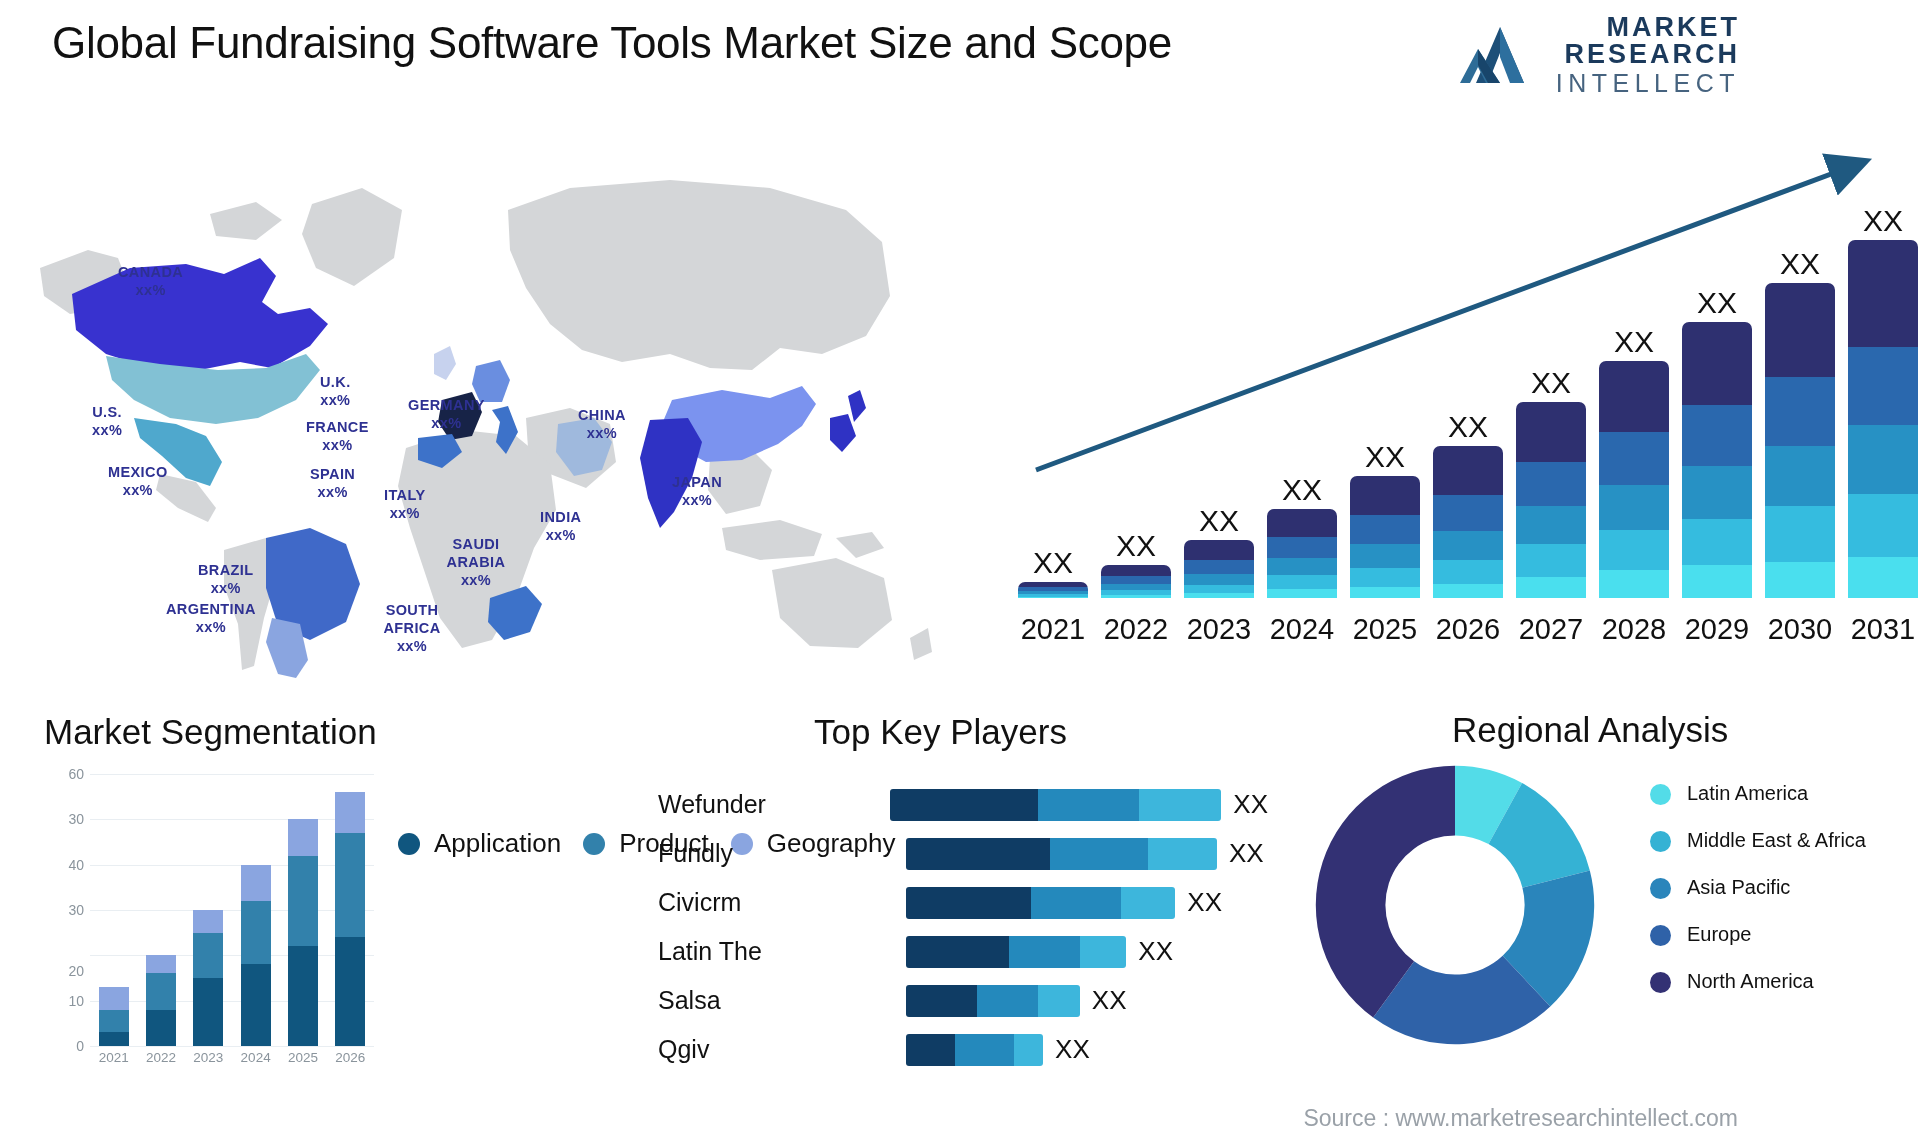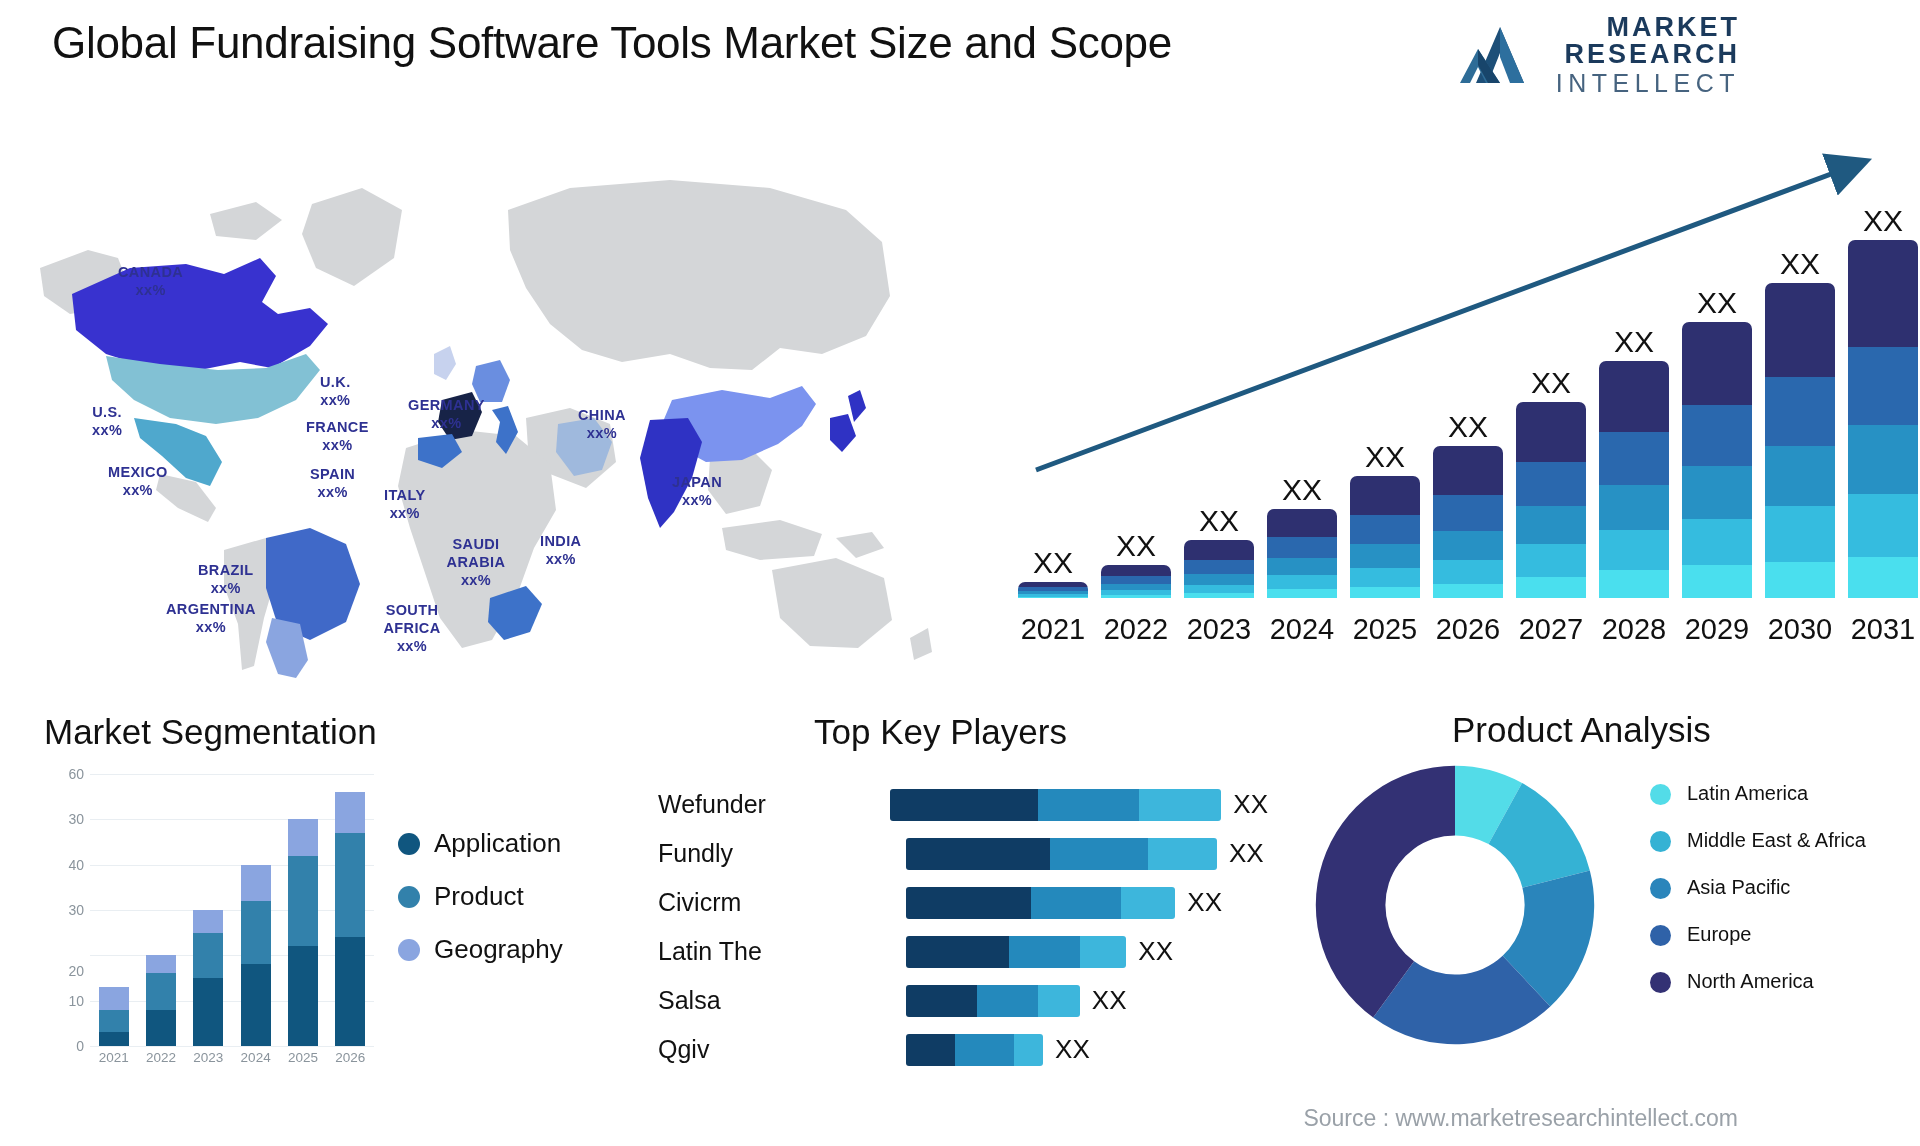--- a/index.html
+++ b/index.html
@@ -48,21 +48,21 @@
   
   .seg-wrap { position: absolute; left: 44px; top: 762px; width: 330px; height: 340px; }
   .seg-grid { position: absolute; left: 46px; top: 12px; width: 284px; height: 272px; }
   .seg-gl { position: absolute; left: 0; width: 284px; height: 1px; background: #e9eef2; }
   .seg-ylab { position: absolute; right: 290px; font-size: 14px; color: #8a949c; transform: translateY(-50%); white-space: nowrap; }
   .seg-bars { position: absolute; left: 46px; top: 12px; width: 284px; height: 272px; display: flex; align-items: flex-end; justify-content: space-around; }
   .seg-col { width: 30px; display: flex; flex-direction: column; justify-content: flex-end; height: 100%; }
   .seg-seg { width: 100%; }
   .seg-xaxis { position: absolute; left: 46px; top: 288px; width: 284px; display: flex; justify-content: space-around; }
   .seg-xlab { width: 42px; text-align: center; font-size: 13.5px; color: #8a949c; }
-  .seg-legend { position: absolute; left: 398px; top: 828px; display: flex; flex-direction: column; gap: 22px; }
+  .seg-legend { position: absolute; left: 398px; top: 828px; display: flex; flex-direction: row; gap: 22px; }
   .seg-lg-row { display: flex; align-items: center; gap: 14px; }
   .seg-dot { width: 22px; height: 22px; border-radius: 50%; flex: 0 0 auto; }
   .seg-lg-txt { font-size: 26px; color: #111; }
 
   
   .kp-wrap { position: absolute; left: 648px; top: 780px; width: 620px; }
   .kp-row { display: flex; align-items: center; height: 49px; margin-left: 10px; }
   .kp-name { width: 248px; font-size: 25px; color: #111; }
   .kp-bar { display: flex; height: 32px; border-radius: 3px; overflow: hidden; }
   .kp-seg { height: 100%; }
@@ -198,21 +198,21 @@
       <span>xx%</span>
     </div>
     <div class="map-label" style="left:356px;top:483px;width:92px">
       <span>SOUTH</span><br>
       <span>AFRICA</span><br>
       <span>xx%</span>
     </div>
     <div class="map-label" style="left:568px;top:288px">
       <span>CHINA</span><br><span>xx%</span>
     </div>
-    <div class="map-label" style="left:530px;top:414px">
+    <div class="map-label" style="left:530px;top:390px">
       <span>INDIA</span><br><span>xx%</span>
     </div>
     <div class="map-label" style="left:662px;top:355px">
       <span>JAPAN</span><br><span>xx%</span>
     </div>
   </div>
 
   <div class="bars-wrap">
     <svg class="arrow-svg" viewBox="0 0 900 460">
       <defs>
@@ -474,21 +474,21 @@
         <div class="kp-name">Qgiv</div>
         <div class="kp-bar" style="width: 137.103px;">
           <div class="kp-seg" style="background: rgb(15, 60, 100); flex: 40 1 0%;"></div>
           <div class="kp-seg" style="background: rgb(36, 137, 188); flex: 48 1 0%;"></div>
           <div class="kp-seg" style="background: rgb(61, 182, 220); flex: 24 1 0%;"></div>
         </div>
         <div class="kp-xx">XX</div>
       </div>
     </div>
 
-  <div class="sect-title" style="left:1452px;top:710px">Product Analysis</div>
+  <div class="sect-title" style="left:1452px;top:710px">Regional Analysis</div>
   <div class="ra-wrap">
     <svg class="donut" viewBox="0 0 100 100" id="donut-svg">
         <path d="M 50 2
        A 48 48 0 0 1 73.12417635688234 7.937279357894546
        L 61.56208817844117 28.968639678947273
        A 24 24 0 0 0 50 26 Z" fill="#53dce8"></path>
         <path d="M 73.12417635688234 7.937279357894546
        A 48 48 0 0 1 96.49199173417429 38.06288541608697
        L 73.24599586708715 44.031442708043485
        A 24 24 0 0 0 61.56208817844117 28.968639678947273 Z" fill="#35b2d4"></path>

